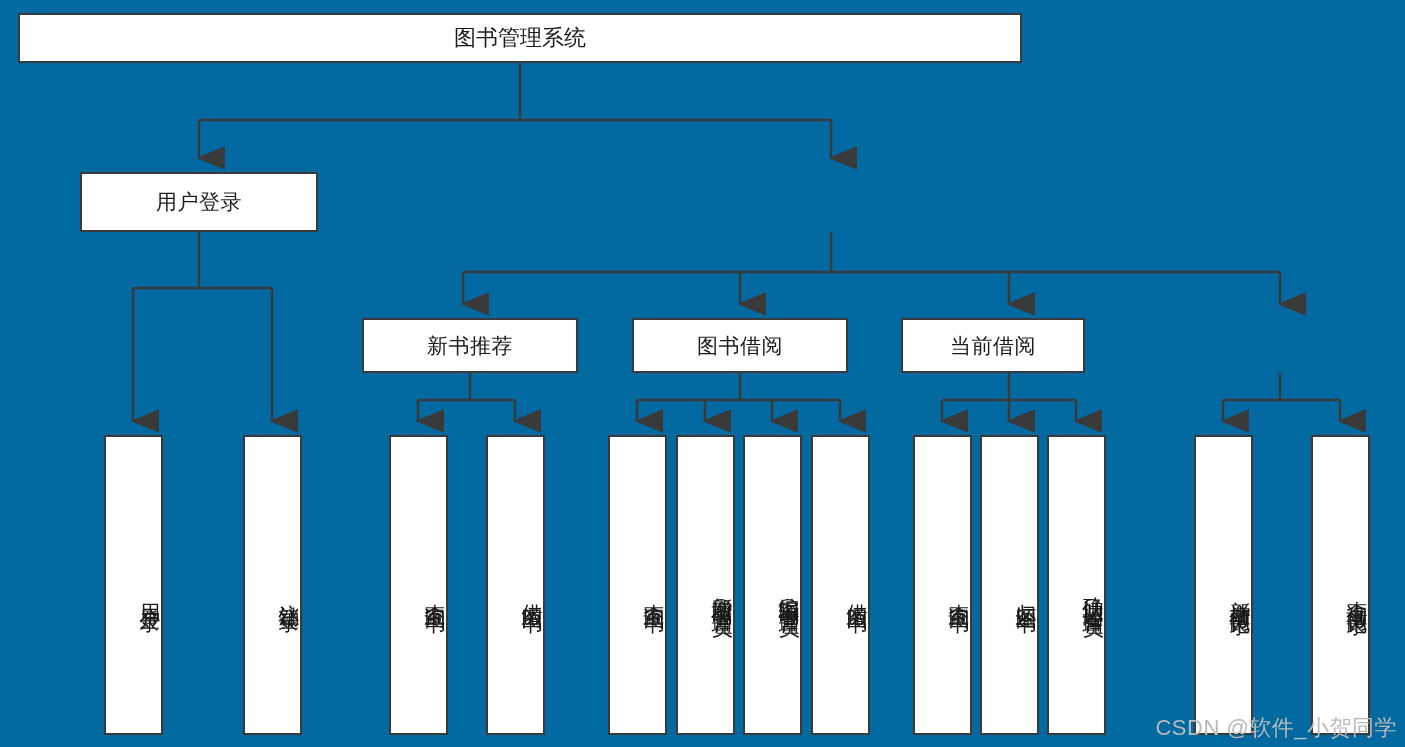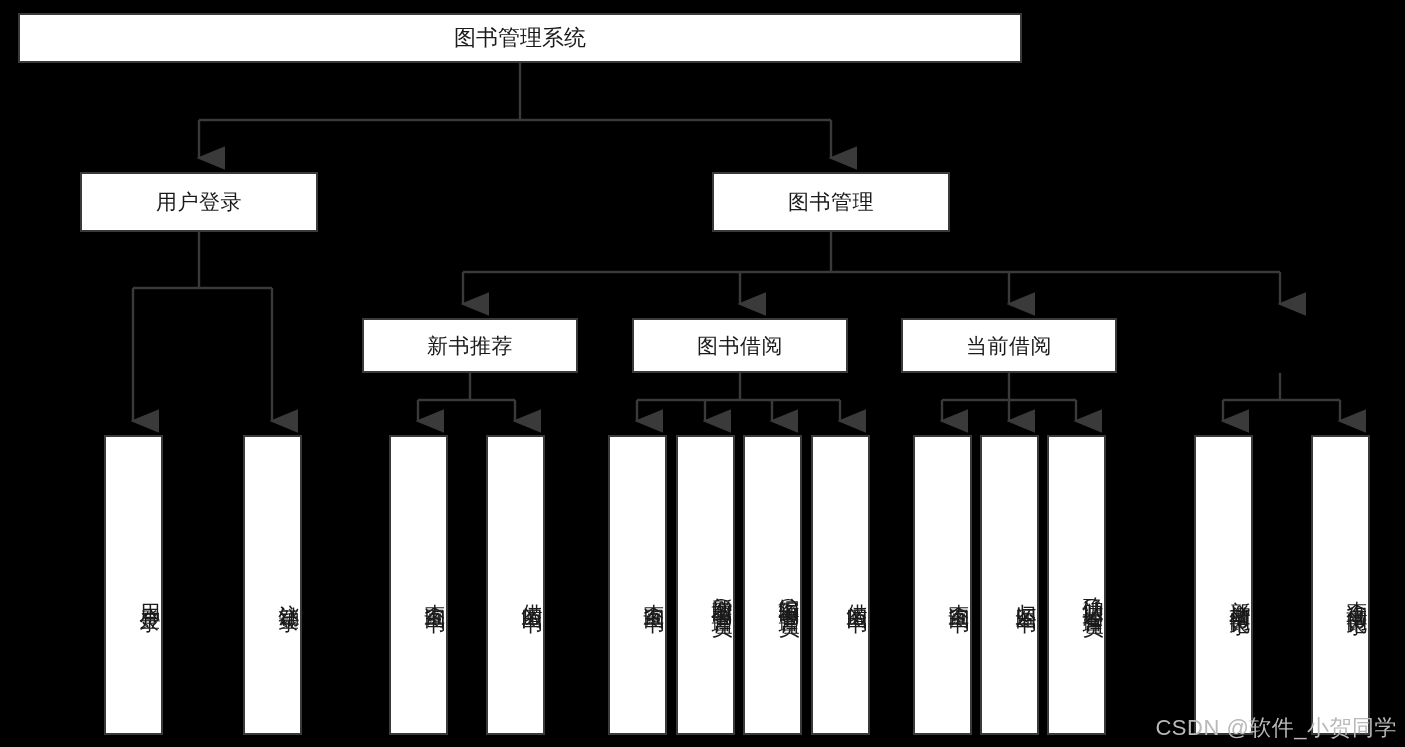--- a/index.html
+++ b/index.html
@@ -8,21 +8,21 @@
     padding: 0;
     background: #ffffff;
   }
   body {
     font-family: "Liberation Sans", "DejaVu Sans", sans-serif;
   }
   #canvas {
     position: relative;
     width: 1405px;
     height: 747px;
-    background: #000000;
+    background: #0369a1;
     overflow: hidden;
     text-decoration: underline;
   }
   #edges {
     position: absolute;
     left: 0;
     top: 0;
     width: 1405px;
     height: 747px;
     pointer-events: none;
@@ -124,31 +124,28 @@
     </g>
   </svg>
 
   <div class="node title" style="left:18px; top:13px; width:1004px; height:50px;">
     <span>图书管理系统</span>
   </div>
 
   <div class="node h" style="left:80px; top:172px; width:238px; height:60px;">
     <span>用户登录</span>
   </div>
-  <div class="node h" style="left:712px; top:172px; width:238px; height:60px;">
-    <span>图书管理</span>
-  </div>
 
   <div class="node h" style="left:362px; top:318px; width:216px; height:55px;">
     <span>新书推荐</span>
   </div>
   <div class="node h" style="left:632px; top:318px; width:216px; height:55px;">
     <span>图书借阅</span>
   </div>
-  <div class="node h" style="left:901px; top:318px; width:216px; height:55px;">
+  <div class="node h" style="left:901px; top:318px; width:184px; height:55px;">
     <span>当前借阅</span>
   </div>
 
   <div class="node v" style="left:104px; top:435px; width:59px; height:300px;">
     <span class="vtext">用户登录</span>
   </div>
   <div class="node v" style="left:243px; top:435px; width:59px; height:300px;">
     <span class="vtext">注销登录</span>
   </div>
 

